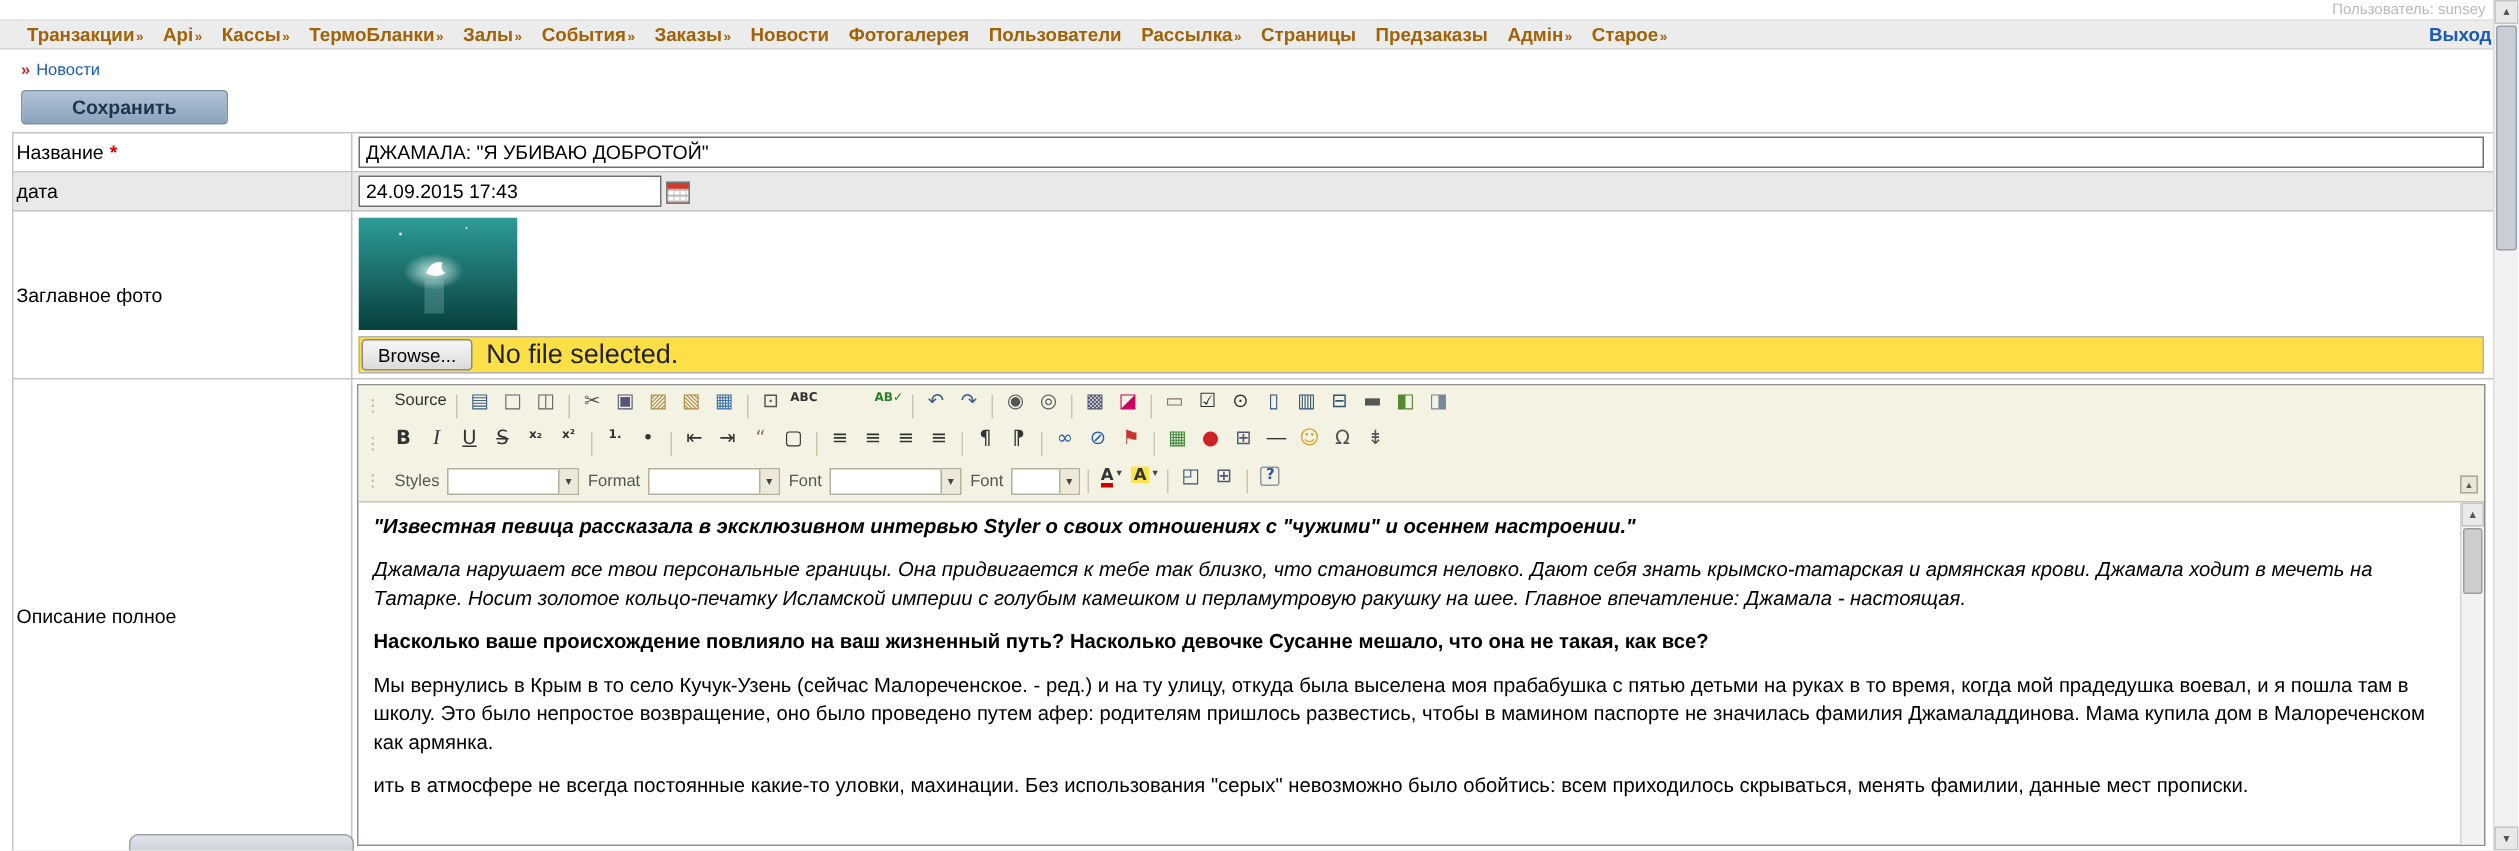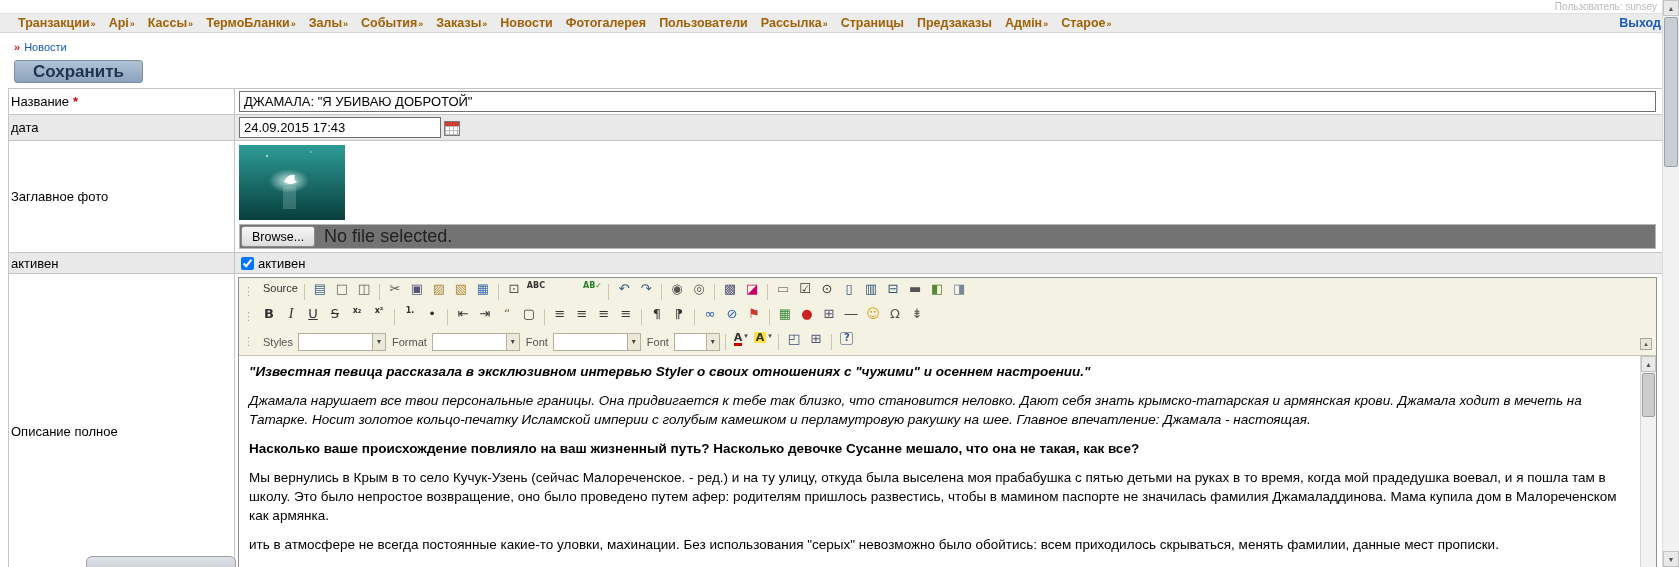--- a/index.html
+++ b/index.html
@@ -14,42 +14,42 @@
     padding:0 18px;font-size:12.5px;font-weight:bold}
   .menu-items{display:flex;align-items:center;gap:13px;white-space:nowrap}
   .menu-item{color:#a16207;cursor:pointer}
   .menu-item .sub{font-size:9px;margin-left:1px}
   .logout{margin-left:auto;color:#1a5bb8}
 
   .breadcrumb{position:absolute;top:41px;left:14px;font-size:11px}
   .breadcrumb .marker{color:#c22a2a;font-weight:bold;margin-right:4px}
   .breadcrumb a{color:#1a5bb8}
 
-  .save-btn{position:absolute;top:60px;left:14px;height:23px;padding:0 18px;
+  .save-btn{position:absolute;top:60px;left:14px;height:23px;padding:0 33px;
     background:linear-gradient(#b2c2d5,#8ba3bd);border:1px solid #7b90a8;border-radius:3px;
-    color:#20344f;font-weight:bold;font-size:17px;font-family:inherit;cursor:pointer}
+    color:#20344f;font-weight:bold;font-size:13px;font-family:inherit;cursor:pointer}
 
   .form-table{position:absolute;top:88px;left:8px;width:1655px;border-collapse:collapse;font-size:13px}
   .form-table td{border:1px solid #c5c5c5;vertical-align:middle;padding:2px}
   td.lbl{width:226px;text-align:left;padding-right:9px}
   tr.even td{background:#e9e9e9}
   .req{color:#d00000;font-weight:bold;margin-left:4px}
 
   .txt{height:21px;border:1px solid #717171;font-size:13px;padding:1px 4px;font-family:inherit;background:#fff}
   .title-input{width:calc(100% - 6px);margin-left:2px}
   .date-input{width:202px;margin-left:2px}
   .cal{display:inline-block;width:16px;height:15px;border:1px solid #7a7a7a;vertical-align:middle;margin-left:3px;cursor:pointer;
     background:
       linear-gradient(to bottom,#d23b2f 0 4px,rgba(0,0,0,0) 4px),
       repeating-linear-gradient(to right,#b9b9b9 0 1px,rgba(0,0,0,0) 1px 4px),
       repeating-linear-gradient(to bottom,#b9b9b9 0 1px,rgba(0,0,0,0) 1px 4px),#fff}
 
   .thumb-wrap{margin:2px 0 0 2px;width:106px;height:75px;line-height:0}
   .file-box{margin:4px 0 1px 2px;width:calc(100% - 6px);height:25px;border:1px solid #b5b5b5;
-    display:flex;align-items:center;background:#737373}
+    display:flex;align-items:center;background:#fde047}
   .browse-btn{height:21px;margin-left:1px;padding:0 10px;font-size:12.5px;font-family:inherit;
     background:linear-gradient(#f6f6f6,#dcdcdc);border:1px solid #8b8b8b;border-radius:3px;cursor:pointer}
   .file-status{margin-left:9px;font-size:18px;color:#222}
 
   .cb{vertical-align:middle;margin:0 4px 0 4px}
   .cb-label{vertical-align:middle}
 
   td.ed-cell{padding:3px}
   .editor{width:calc(100% - 2px);height:308px;border:1px solid #8f8f8f;background:#fff;position:relative;overflow:hidden}
   .tb{background:#f4f2e2;border-bottom:1px solid #c9c5ad;padding:1px 3px;position:relative}
@@ -165,26 +165,20 @@
           <circle cx="28" cy="11" r="1" fill="#ffffff" opacity="0.8"></circle>
           <circle cx="72" cy="7" r="0.8" fill="#ffffff" opacity="0.6"></circle>
         </svg>
       </div>
       <div class="file-box">
         <button class="browse-btn">Browse...</button>
         <span class="file-status">No file selected.</span>
       </div>
     </td>
   </tr>
-  <tr class="even">
-    <td class="lbl"><span>активен</span></td>
-    <td>
-      <input type="checkbox" class="cb" checked="true" style=""><label class="cb-label">активен</label>
-    </td>
-  </tr>
   <tr>
     <td class="lbl"><span>Описание полное</span></td>
     <td class="ed-cell">
       <div class="editor">
         <div class="tb">
           <div class="tb-row">
                 <span class="tb-handle">⋮</span>
                 <a href="#" class="tb-btn">
                   <span class="tb-txt">Source</span>
                 </a>

